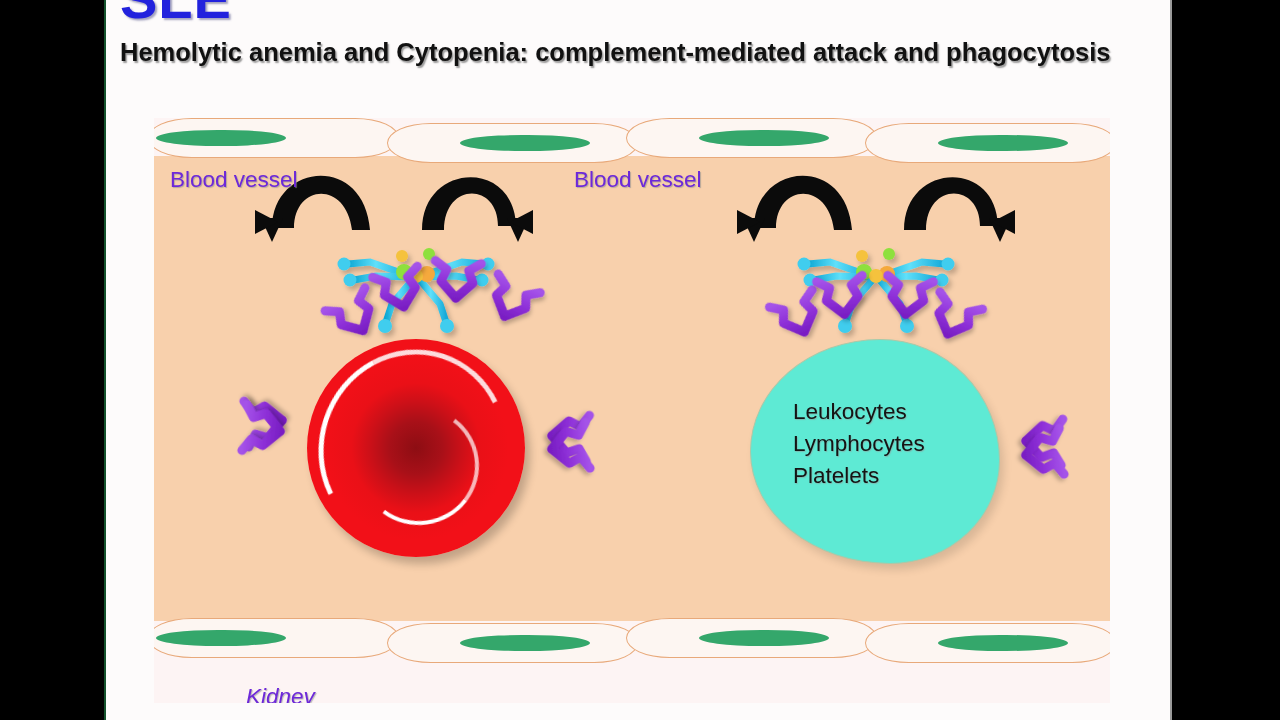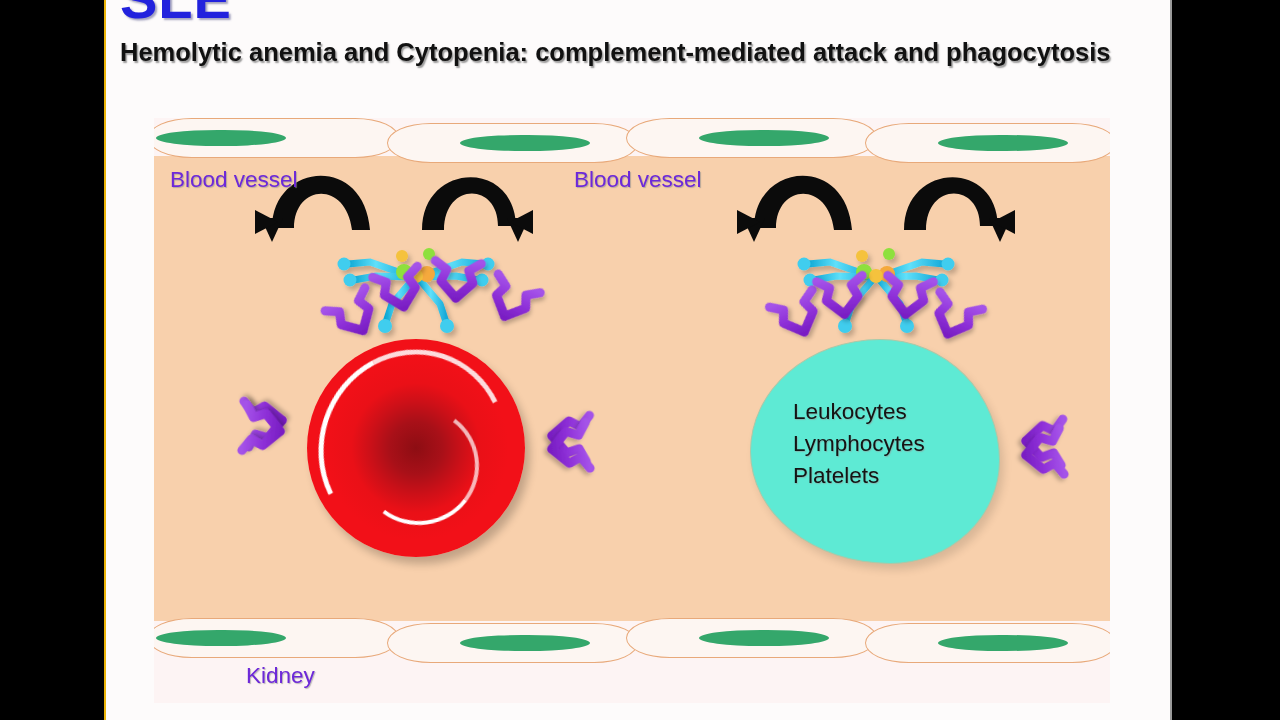--- a/index.html
+++ b/index.html
@@ -13,21 +13,21 @@
     position:relative;
     width:1280px; height:720px;
     background:#000;
   }
   
   #slide {
     position:absolute;
     left:104px; top:0;
     width:1068px; height:720px;
     background:#FDFBFB;
-    border-left:2px solid #eab308;
+    border-left:2px solid #14532d;
     border-right:2px solid #9a9a9a;
     overflow:hidden;
   }
 
   
   #sle-title {
     position:absolute;
     left:14px; top:-34px;
     font-size:56px;
     font-weight:bold;
@@ -94,21 +94,21 @@
   .dlabel {
     position:absolute;
     font-size:22.5px;
     color:#6d28d9;
     white-space:nowrap;
     text-shadow:1px 1px 1px rgba(140,140,140,.6);
     margin-top:17px;
   }
   #lbl-bv-left   { left:16px;  top:32px; }
   #lbl-bv-right  { left:420px; top:32px; }
-  #lbl-kidney    { left:92px;  top:528px; }
+  #lbl-kidney    { left:92px;  top:549px;font-style:italic; }
 
   
   #rbc {
     position:absolute;
     left:153px; top:221px;
     width:218px; height:218px;
     border-radius:50%;
     background:radial-gradient(circle at 50% 50%,
                  #8d0d13 0%, #a81018 17%, #cc1018 30%,
                  #ea1017 42%, #F21018 60%, #F21018 100%);

